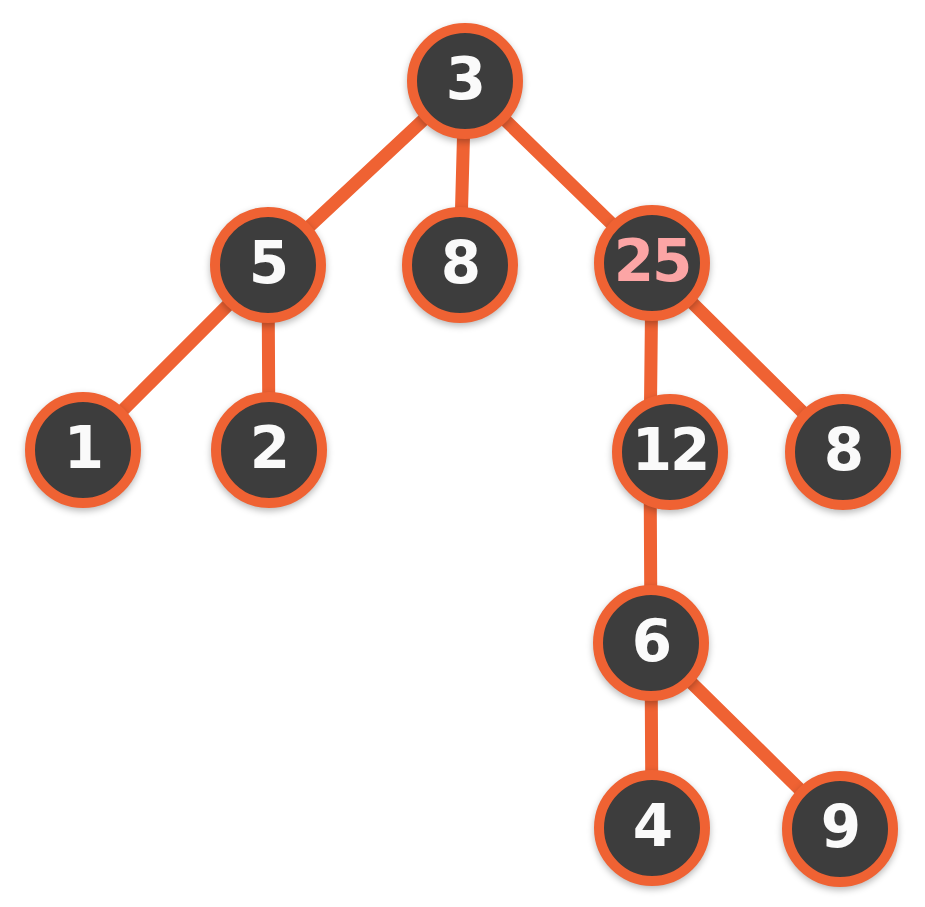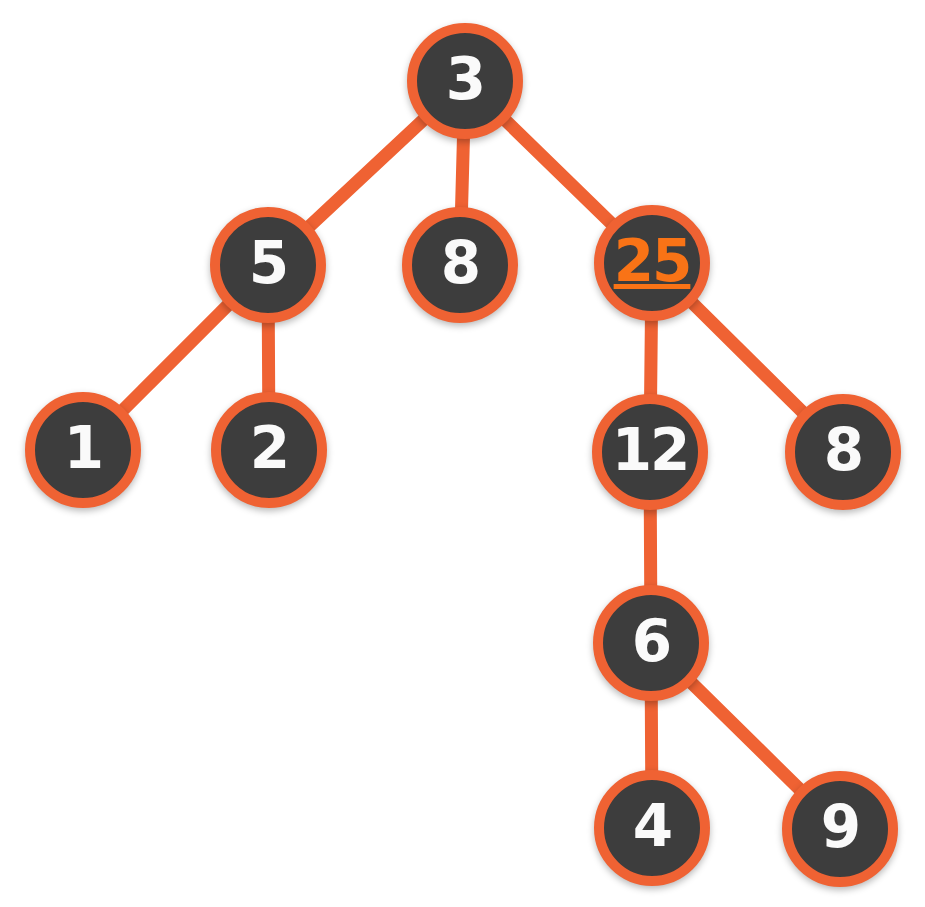--- a/index.html
+++ b/index.html
@@ -60,29 +60,29 @@
 <div class="node" style="width: 116px; height: 116px; left: 407px; top: 23px; background: rgb(61, 61, 61); border-color: rgb(239, 98, 51); border-width: 10px;">
       <span style="color: rgb(250, 250, 250);">3</span>
     </div>
     <div class="node" style="width: 116px; height: 116px; left: 210px; top: 207px; background: rgb(61, 61, 61); border-color: rgb(239, 98, 51); border-width: 10px;">
       <span style="color: rgb(250, 250, 250);">5</span>
     </div>
     <div class="node" style="width: 116px; height: 116px; left: 402px; top: 207px; background: rgb(61, 61, 61); border-color: rgb(239, 98, 51); border-width: 10px;">
       <span style="color: rgb(250, 250, 250);">8</span>
     </div>
     <div class="node" style="width: 116px; height: 116px; left: 594px; top: 205px; background: rgb(61, 61, 61); border-color: rgb(239, 98, 51); border-width: 10px;">
-      <span style="color: #f97316; text-decoration: underline;">25</span>
+      <span style="color: #fca5a5;">25</span>
     </div>
     <div class="node" style="width: 116px; height: 116px; left: 25px; top: 392px; background: rgb(61, 61, 61); border-color: rgb(239, 98, 51); border-width: 10px;">
       <span style="color: rgb(250, 250, 250);">1</span>
     </div>
     <div class="node" style="width: 116px; height: 116px; left: 211px; top: 392px; background: rgb(61, 61, 61); border-color: rgb(239, 98, 51); border-width: 10px;">
       <span style="color: rgb(250, 250, 250);">2</span>
     </div>
-    <div class="node" style="width: 116px; height: 116px; left: 592px; top: 394px; background: rgb(61, 61, 61); border-color: rgb(239, 98, 51); border-width: 10px;">
+    <div class="node" style="width: 116px; height: 116px; left: 612px; top: 394px; background: rgb(61, 61, 61); border-color: rgb(239, 98, 51); border-width: 10px;">
       <span style="color: rgb(250, 250, 250);">12</span>
     </div>
     <div class="node" style="width: 116px; height: 116px; left: 785px; top: 394px; background: rgb(61, 61, 61); border-color: rgb(239, 98, 51); border-width: 10px;">
       <span style="color: rgb(250, 250, 250);">8</span>
     </div>
     <div class="node" style="width: 116px; height: 116px; left: 593px; top: 585px; background: rgb(61, 61, 61); border-color: rgb(239, 98, 51); border-width: 10px;">
       <span style="color: rgb(250, 250, 250);">6</span>
     </div>
     <div class="node" style="width: 116px; height: 116px; left: 594px; top: 770px; background: rgb(61, 61, 61); border-color: rgb(239, 98, 51); border-width: 10px;">
       <span style="color: rgb(250, 250, 250);">4</span>

